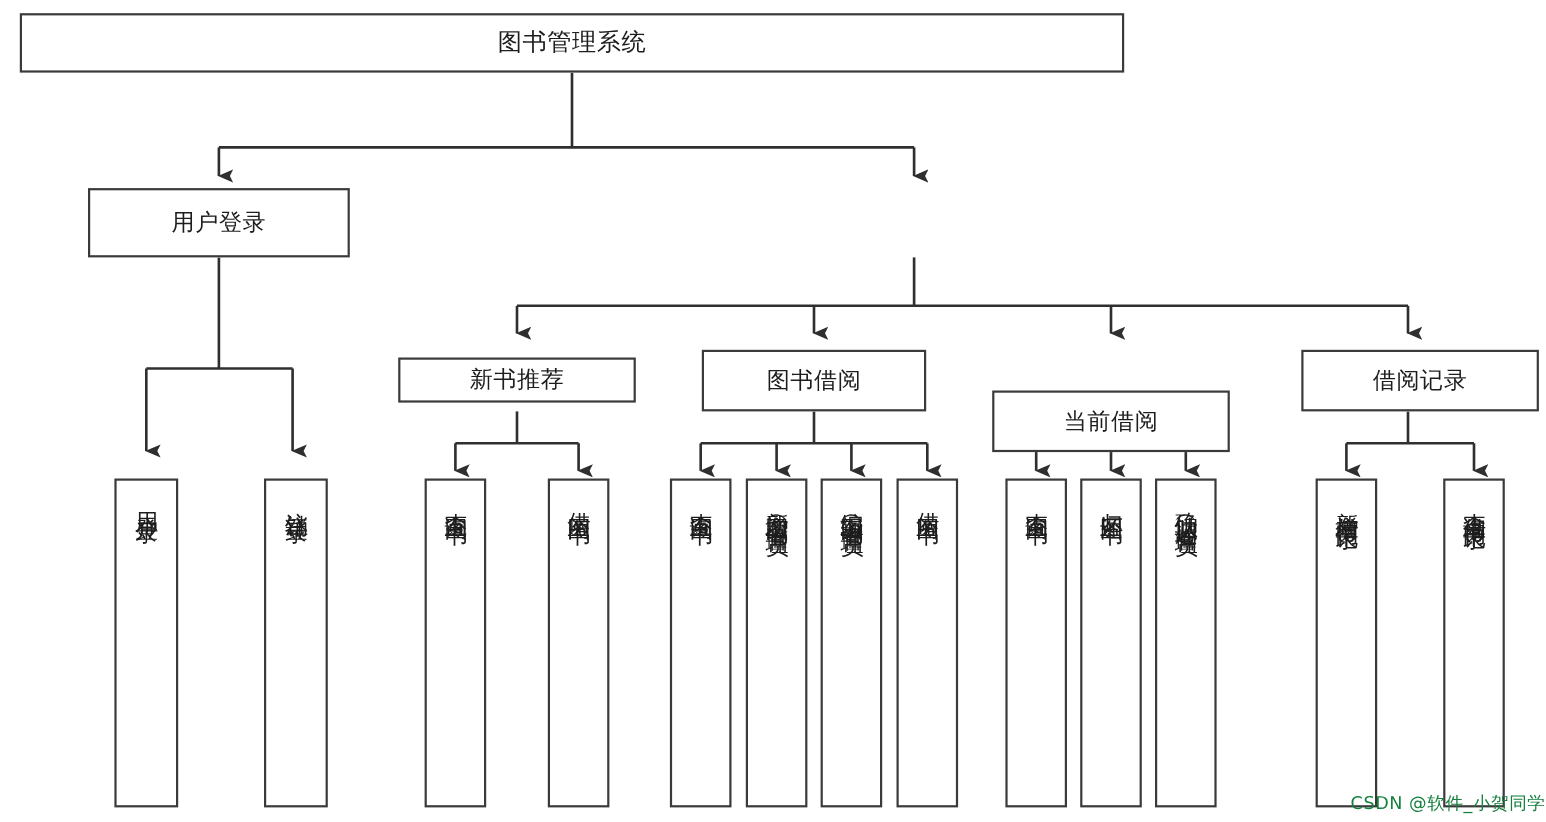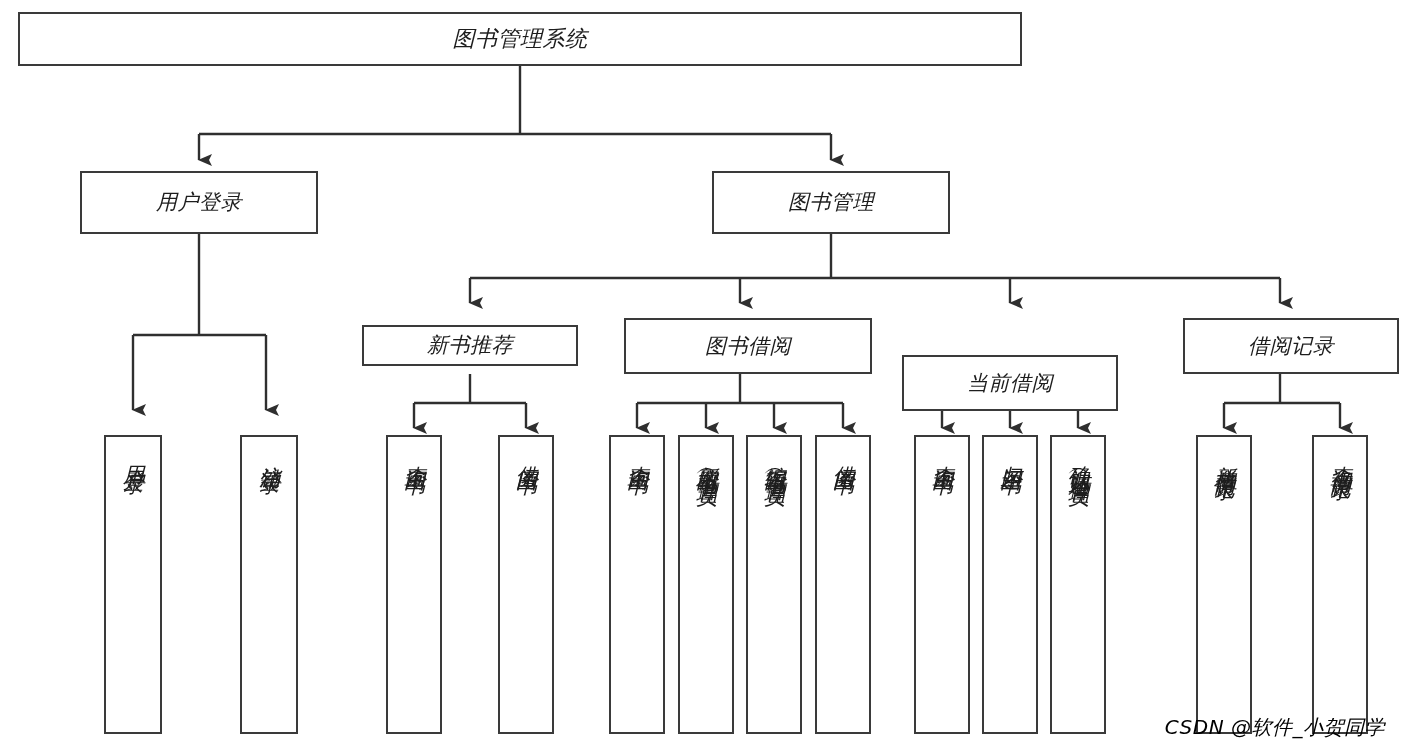--- a/index.html
+++ b/index.html
@@ -10,21 +10,20 @@
   }
   body {
     font-family: "DejaVu Sans", "Liberation Sans", sans-serif;
   }
   #stage {
     position: relative;
     width: 1405px;
     height: 747px;
     background: #ffffff;
     overflow: hidden;
-    font-style: italic;
   }
   #wires {
     position: absolute;
     left: 0;
     top: 0;
     width: 1405px;
     height: 747px;
     pointer-events: none;
   }
   .node {
@@ -59,24 +58,24 @@
   .node.vert .lbl {
     writing-mode: vertical-rl;
     text-orientation: upright;
     font-size: 21px;
     letter-spacing: 3px;
     line-height: 1;
     white-space: nowrap;
   }
   .watermark {
     position: absolute;
-    right: 20px;
+    right: 0;
     bottom: 6px;
-    font-size: 20px;
-    color: #000000;
+    font-size: 16px;
+    color: #15803d;
     letter-spacing: 0.5px;
     z-index: 5;
     white-space: nowrap;
   }
 </style>
 </head>
 <body>
 
 <div id="stage">
 
@@ -131,28 +130,25 @@
     </g>
   </svg>
 
   <div class="node root horiz" style="left:18px; top:12px; width:1004px; height:54px;">
     <span class="lbl">图书管理系统</span>
   </div>
 
   <div class="node horiz" style="left:80px; top:171px; width:238px; height:63px;">
     <span class="lbl">用户登录</span>
   </div>
-  <div class="node horiz" style="left:712px; top:171px; width:238px; height:63px;">
-    <span class="lbl">图书管理</span>
-  </div>
 
   <div class="node horiz" style="left:362px; top:325px; width:216px; height:41px;">
     <span class="lbl">新书推荐</span>
   </div>
-  <div class="node horiz" style="left:624px; top:318px; width:248px; height:56px;">
+  <div class="node horiz" style="left:638px; top:318px; width:204px; height:56px;">
     <span class="lbl">图书借阅</span>
   </div>
   <div class="node horiz" style="left:902px; top:318px; width:216px; height:56px;margin-top:37px;">
     <span class="lbl">当前借阅</span>
   </div>
   <div class="node horiz" style="left:1172px; top:318px; width:216px; height:56px;margin-left:11px;">
     <span class="lbl">借阅记录</span>
   </div>
 
   <div class="node vert" style="left:104px; top:435px; width:58px; height:299px;">

